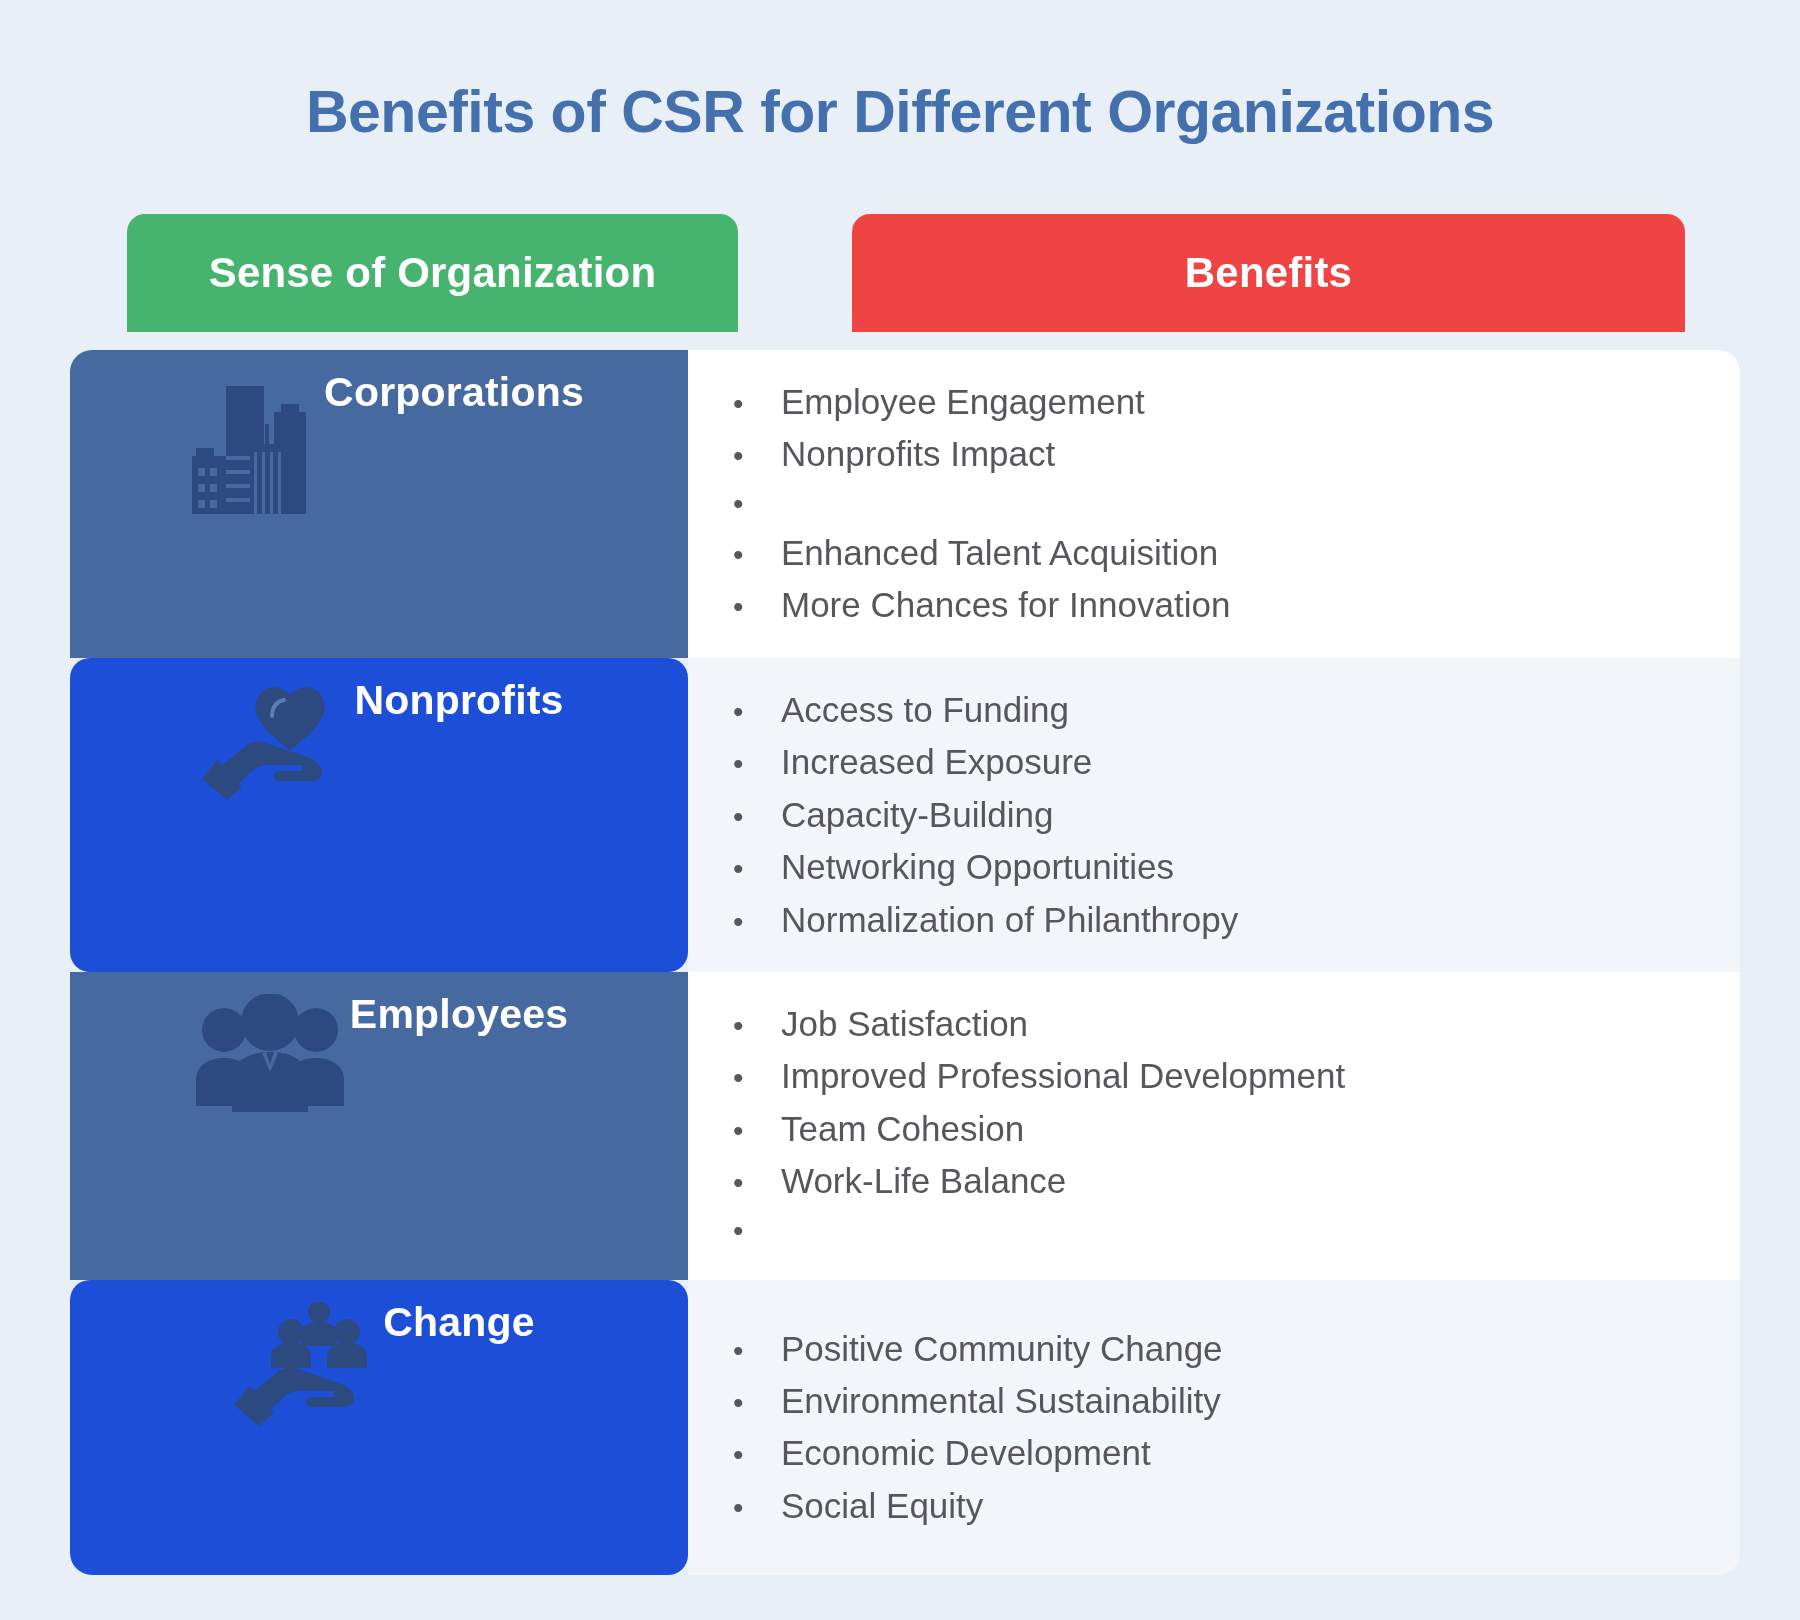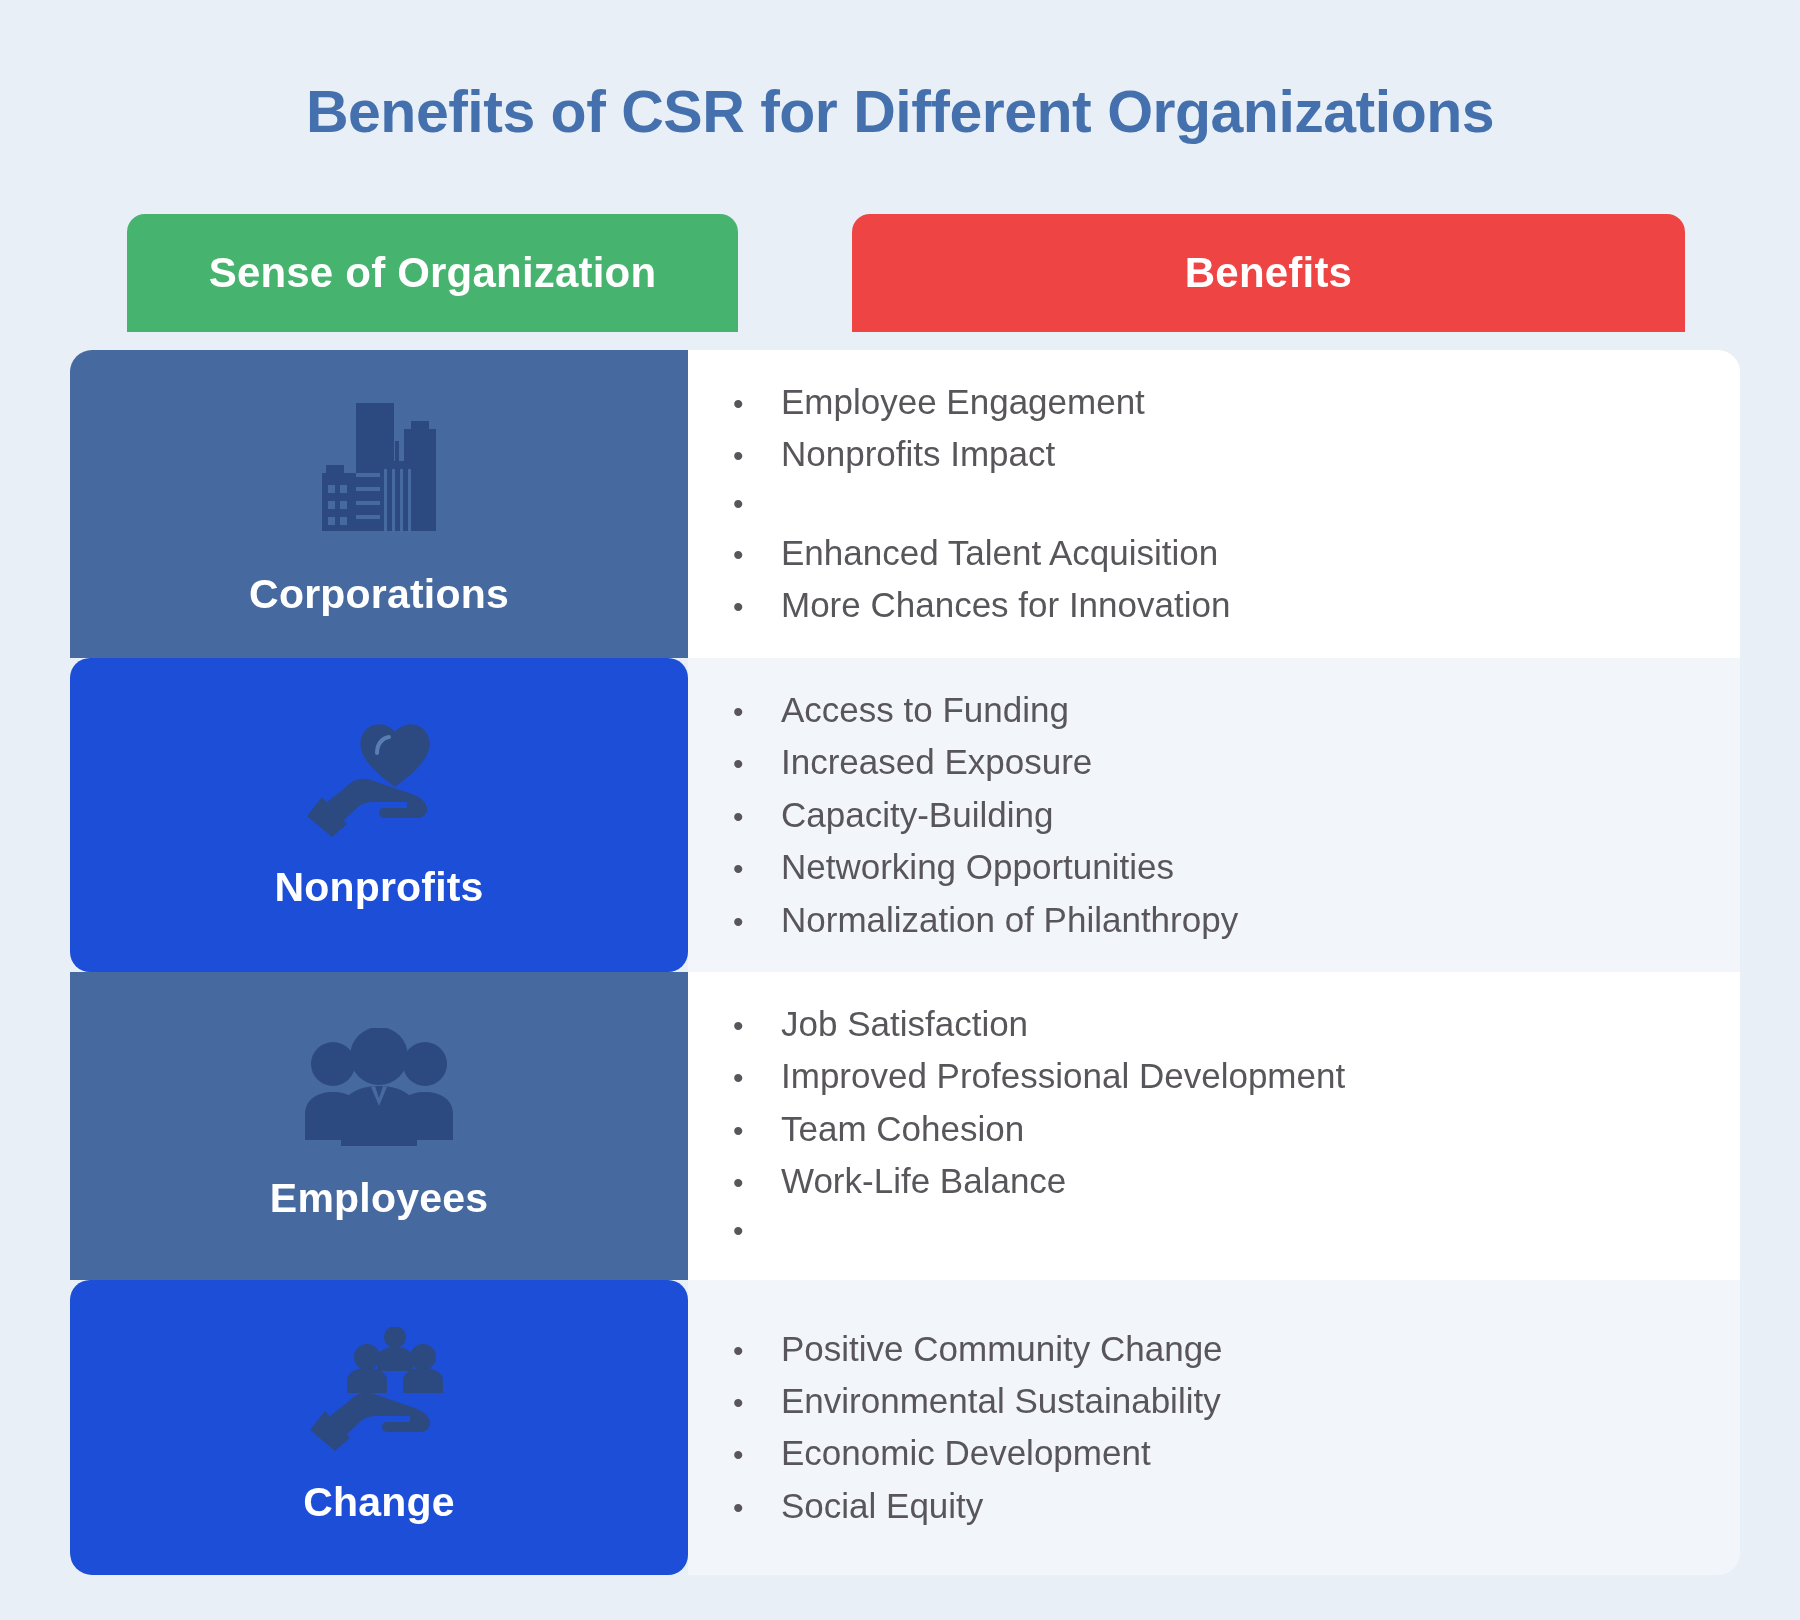--- a/index.html
+++ b/index.html
@@ -82,22 +82,21 @@
   .row.r-odd  .benefits { background: #ffffff; }
   .row.r-even .benefits { background: #f2f5f9; }
   .row.r-odd  .org      { background: #46699f; }
   .row.r-even .org      { background: #1d4ed8; border-radius: 20px; }
 
   
   .org {
     width: 618px;
     flex: 0 0 618px;
     display: flex;
-    flex-direction: column;
-    align-items: center;
+    flex-direction: row;
     justify-content: center;
     padding: 22px 0 26px 0;
     box-sizing: border-box;
   }
   .org-icon {
     display: block;
     margin-bottom: 26px;
   }
   .org-label {
     color: #ffffff;

